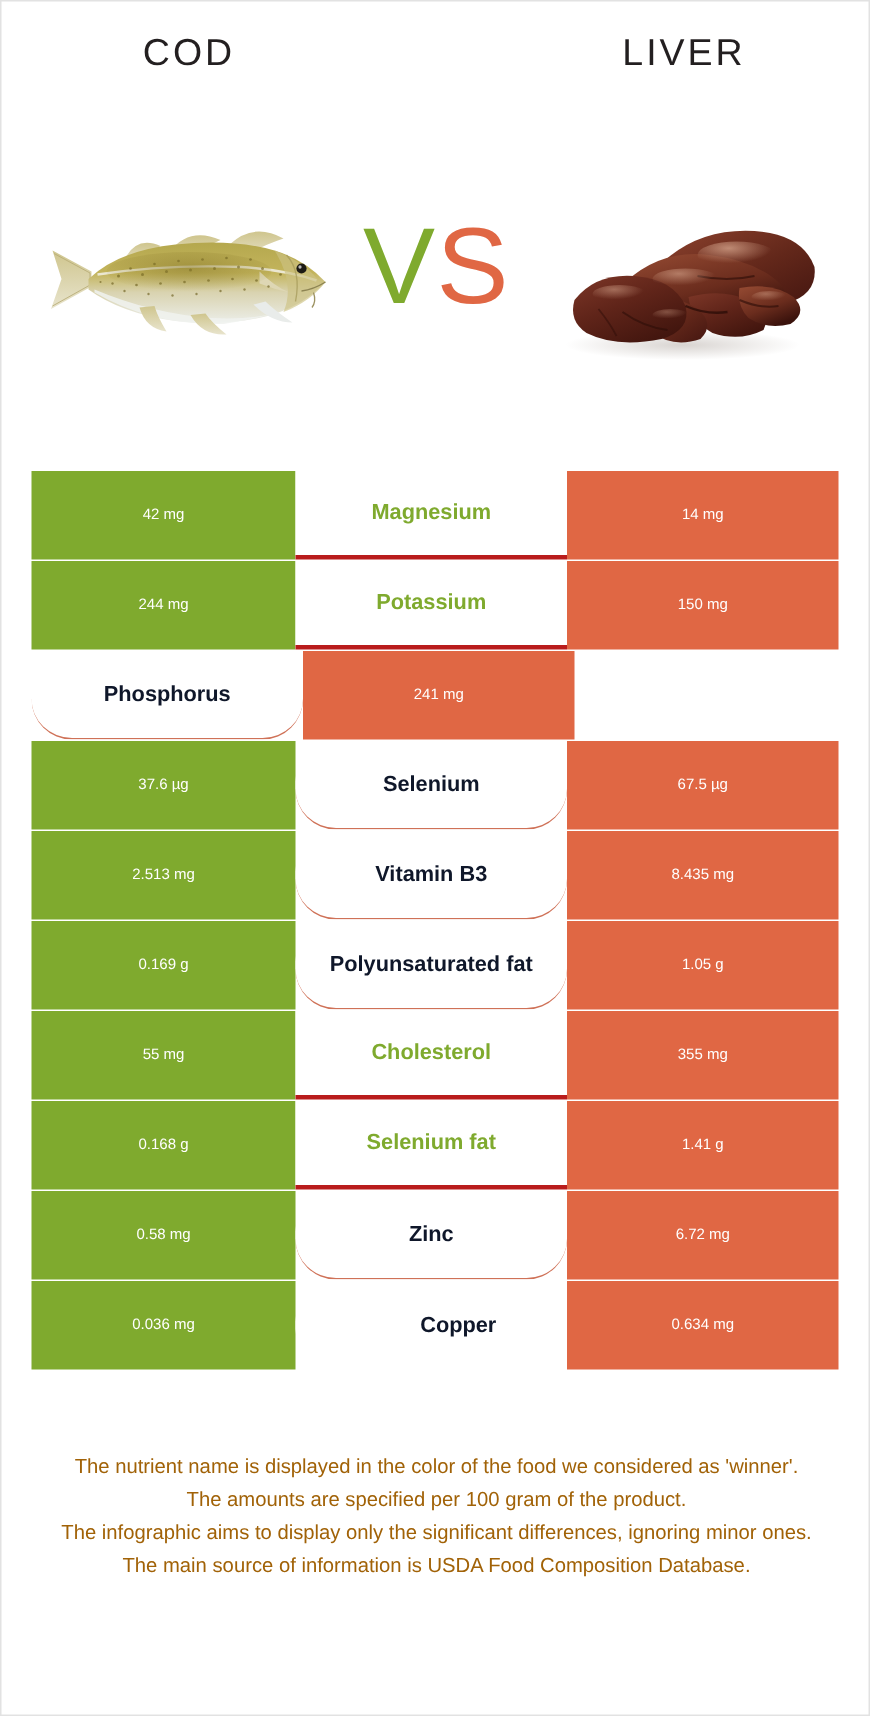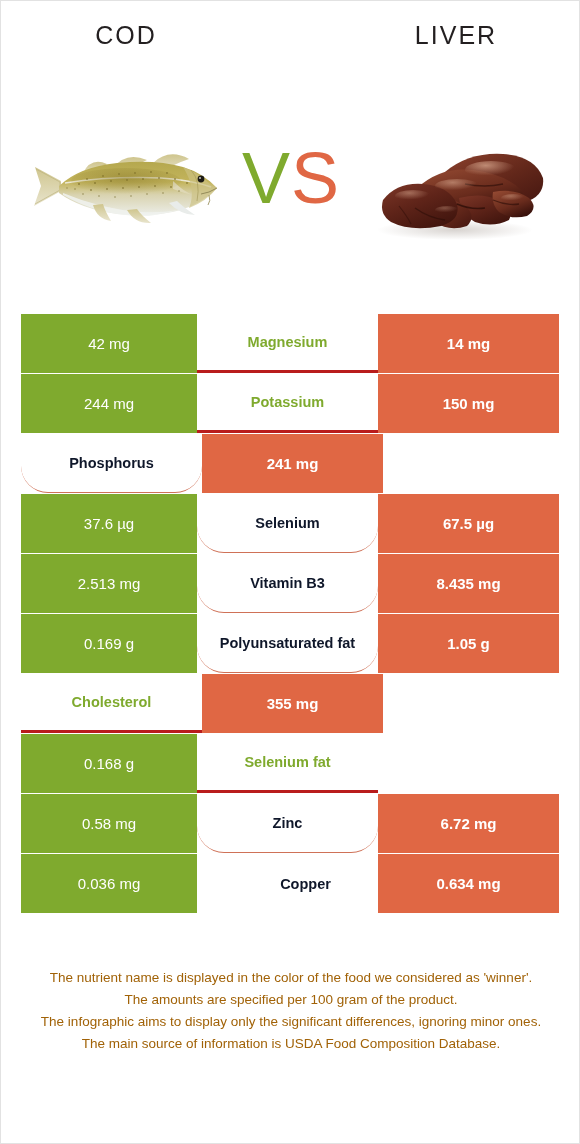--- a/index.html
+++ b/index.html
@@ -92,39 +92,38 @@
   }
   .row {
     display: flex;
     height: 59px;
     margin-bottom: 1px;
   }
   .cell {
     display: flex;
     align-items: center;
     justify-content: center;
-    font-size: 15px;
+    font-size: 10px;
     box-sizing: border-box;
   }
   .cell.left {
     width: 176px;
     background: #7FAA2E;
     color: #ffffff;
   }
   .cell.mid {
     width: 181px;
     background: #ffffff;
     font-weight: bold;
     font-size: 14.5px;
   }
   .cell.right {
     width: 181px;
     background: #E06744;
     color: #ffffff;
-    font-weight: bold;
   }
   .cell.mid.win-green { color: #7FAA2E; border-bottom: 3px solid #b91c1c; }
   .cell.mid.win-red   { color: #0f172a; border-bottom: 1px solid #CF7157; border-radius: 27px; }
   .row:last-child .cell.mid { border-bottom: none; padding-left: 36px; }
 
   
   .footer {
     position: absolute;
     left: 25px;
     top: 966px;
@@ -318,26 +317,28 @@
         <div class="cell left">2.513 mg</div>
         <div class="cell mid win-red">Vitamin B3</div>
         <div class="cell right">8.435 mg</div>
       </div>
       <div class="row">
         <div class="cell left">0.169 g</div>
         <div class="cell mid win-red">Polyunsaturated fat</div>
         <div class="cell right">1.05 g</div>
       </div>
       <div class="row">
+        <div class="cell left">55 mg</div>
         <div class="cell mid win-green">Cholesterol</div>
         <div class="cell right">355 mg</div>
       </div>
       <div class="row">
         <div class="cell left">0.168 g</div>
         <div class="cell mid win-green">Selenium fat</div>
+        <div class="cell right">1.41 g</div>
       </div>
       <div class="row">
         <div class="cell left">0.58 mg</div>
         <div class="cell mid win-red">Zinc</div>
         <div class="cell right">6.72 mg</div>
       </div>
       <div class="row">
         <div class="cell left">0.036 mg</div>
         <div class="cell mid win-red">Copper</div>
         <div class="cell right">0.634 mg</div>

